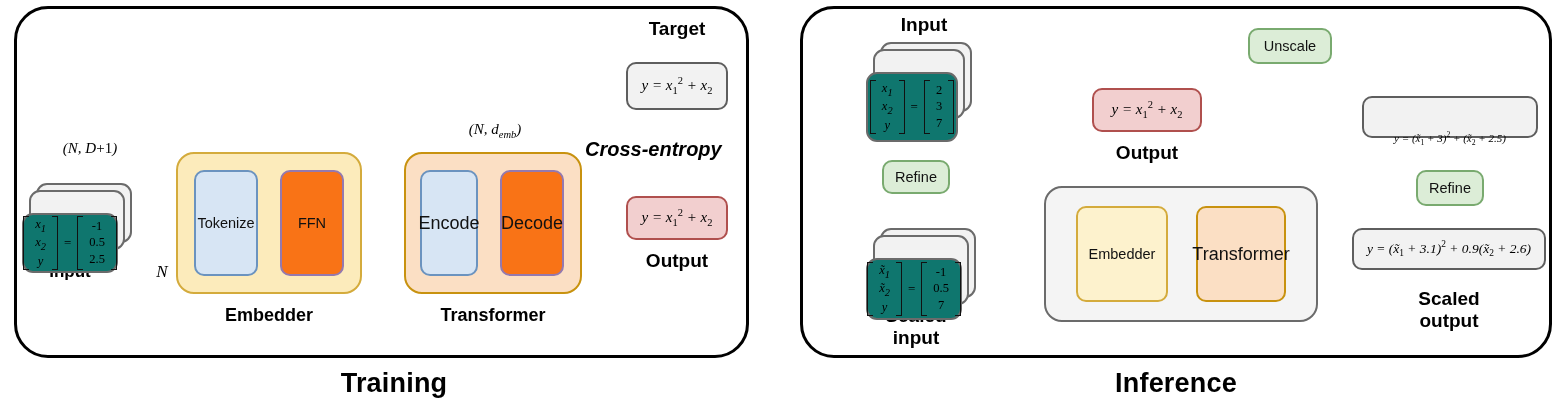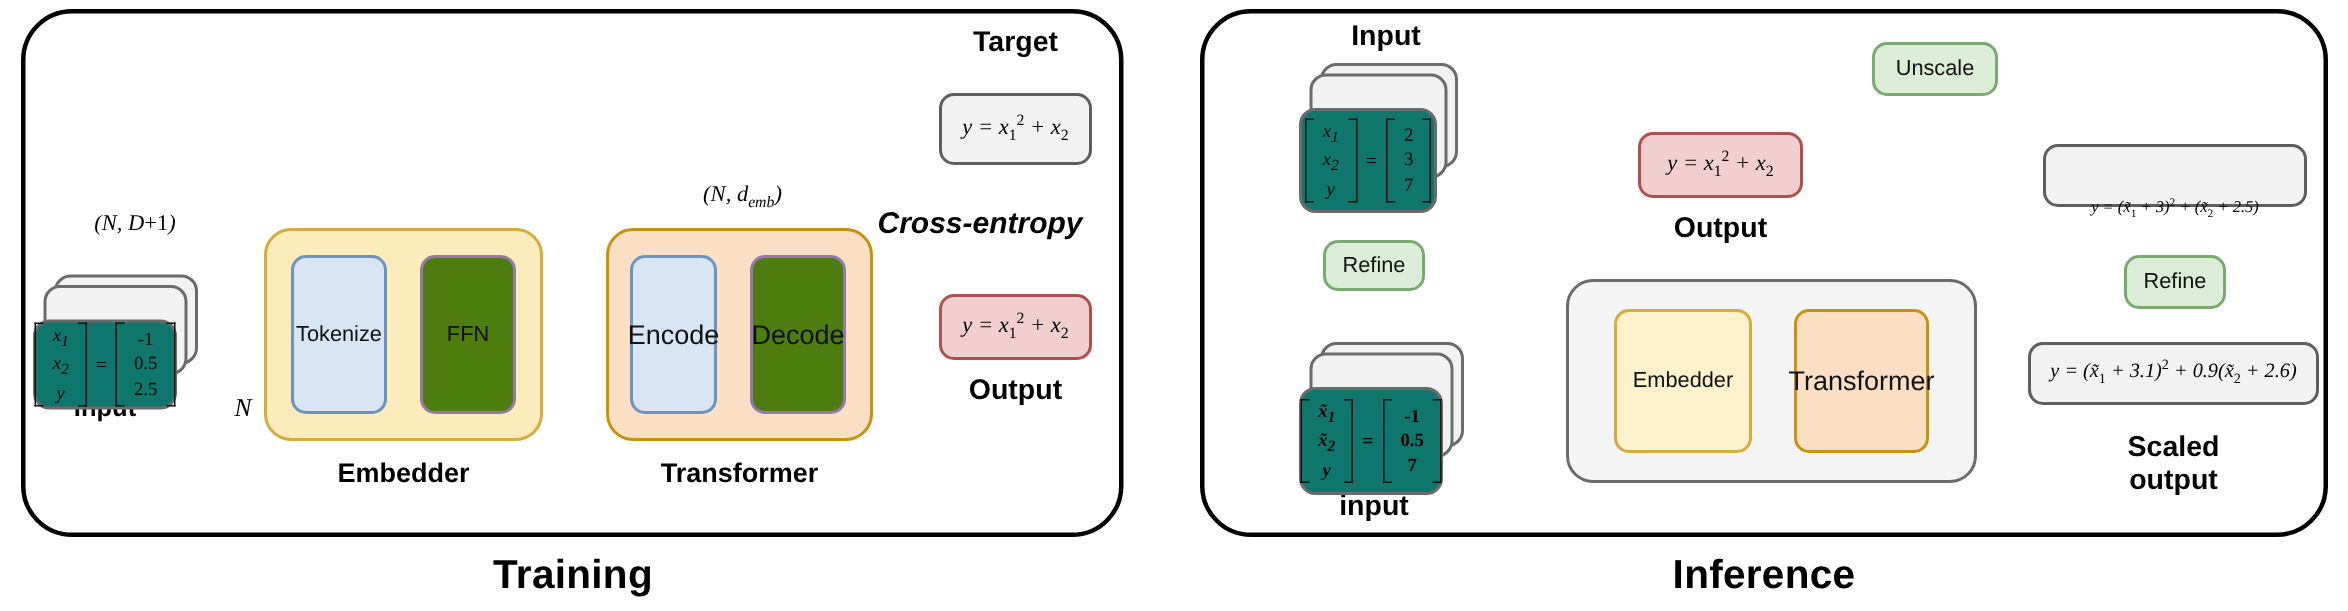--- a/index.html
+++ b/index.html
@@ -57,21 +57,21 @@
     position: absolute;
     display: flex; align-items: center; justify-content: center;
     border-radius: 10px;
     text-align: center;
     line-height: 1.15;
   }
   .rbox.grey  { background:#f2f2f2; border:2.8px solid #5e5e5e; }
   .rbox.red   { background:#f2cfcf; border:2.8px solid #b0504e; }
   .rbox.green { background:#dcedd7; border:2.6px solid #79aa6f; }
   .rbox.blue  { background:#d7e5f4; border:2.4px solid #6b93bf; }
-  .rbox.purple{ background:#4d7c0f; border:2.4px solid #9579ae; }
+  .rbox.purple{ background:#f97316; border:2.4px solid #9579ae; }
   .rbox.yellowbox { background:#fdf2cd; border:2.4px solid #d4ab3c; }
   .rbox.orange2 { background:#fbdfc4; border:2.4px solid #c8920f; }
 
   
   .group {
     position: absolute;
     border-radius: 18px;
   }
   .group.embedder-g  { background:#fcebbb; border:2.8px solid #d4ab3c; }
   .group.transformer-g { background:#fbdfc4; border:2.8px solid #c8920f; }
@@ -163,21 +163,21 @@
     <line x1="1450" y1="228" x2="1450" y2="204" stroke="#000" stroke-width="2.6" marker-end="url(#ah)"></line>
 
     <line x1="1450" y1="170" x2="1450" y2="140" stroke="#000" stroke-width="2.6" marker-end="url(#ah)"></line>
 
     <path d="M1450,97 C1450,50 1400,42 1336,44" fill="none" stroke="#000" stroke-width="2.6" marker-end="url(#ah)"></path>
 
     <path d="M1247,46 C1200,48 1160,62 1146,89" fill="none" stroke="#000" stroke-width="2.6" marker-end="url(#ah)"></path>
   </svg>
 
   <div class="panel" id="panel-training"></div>
-  <div class="panel-title" style="left:262px; top:368px; width:240px;">Training</div>
+  <div class="panel-title" style="left:274px; top:368px; width:240px;">Training</div>
 
   <div class="lbl lbl-math" style="left:30px; top:137px; width:120px; font-size:18px;">
     <span class="mth">(<span class="up" style="font-style:italic">N</span>, <span style="font-style:italic">D</span><span class="up">+1</span>)</span>
   </div>
 
   <div class="stack" style="left:22px; top:183px; width:110px; height:74px;">
     <div class="sheet s1" style="width:96px; height:60px;"></div>
     <div class="sheet s2" style="width:96px; height:60px;"></div>
     <div class="sheet s3" style="width:96px; height:60px;">
       <div class="sheet-inner">
@@ -275,21 +275,21 @@
     </div>
   </div>
 
   <div class="rbox green" style="left:882px; top:160px; width:68px; height:34px;">
     <span class="boxtext">Refine</span>
   </div>
 
   <div class="stack" style="left:866px; top:228px; width:120px; height:86px;">
     <div class="sheet s1" style="width:96px; height:70px;"></div>
     <div class="sheet s2" style="width:96px; height:70px;"></div>
-    <div class="sheet s3" style="width:96px; height:72px;font-weight:bold;">
+    <div class="sheet s3" style="width:96px; height:62px;">
       <div class="sheet-inner">
         <span class="matrix">
           <span class="brk l"></span>
           <span class="mcol">
             <span class="cell">x̃<sub>1</sub></span>
             <span class="cell">x̃<sub>2</sub></span>
             <span class="cell">y</span>
           </span>
           <span class="brk r"></span>
           <span class="eqs">=</span>

